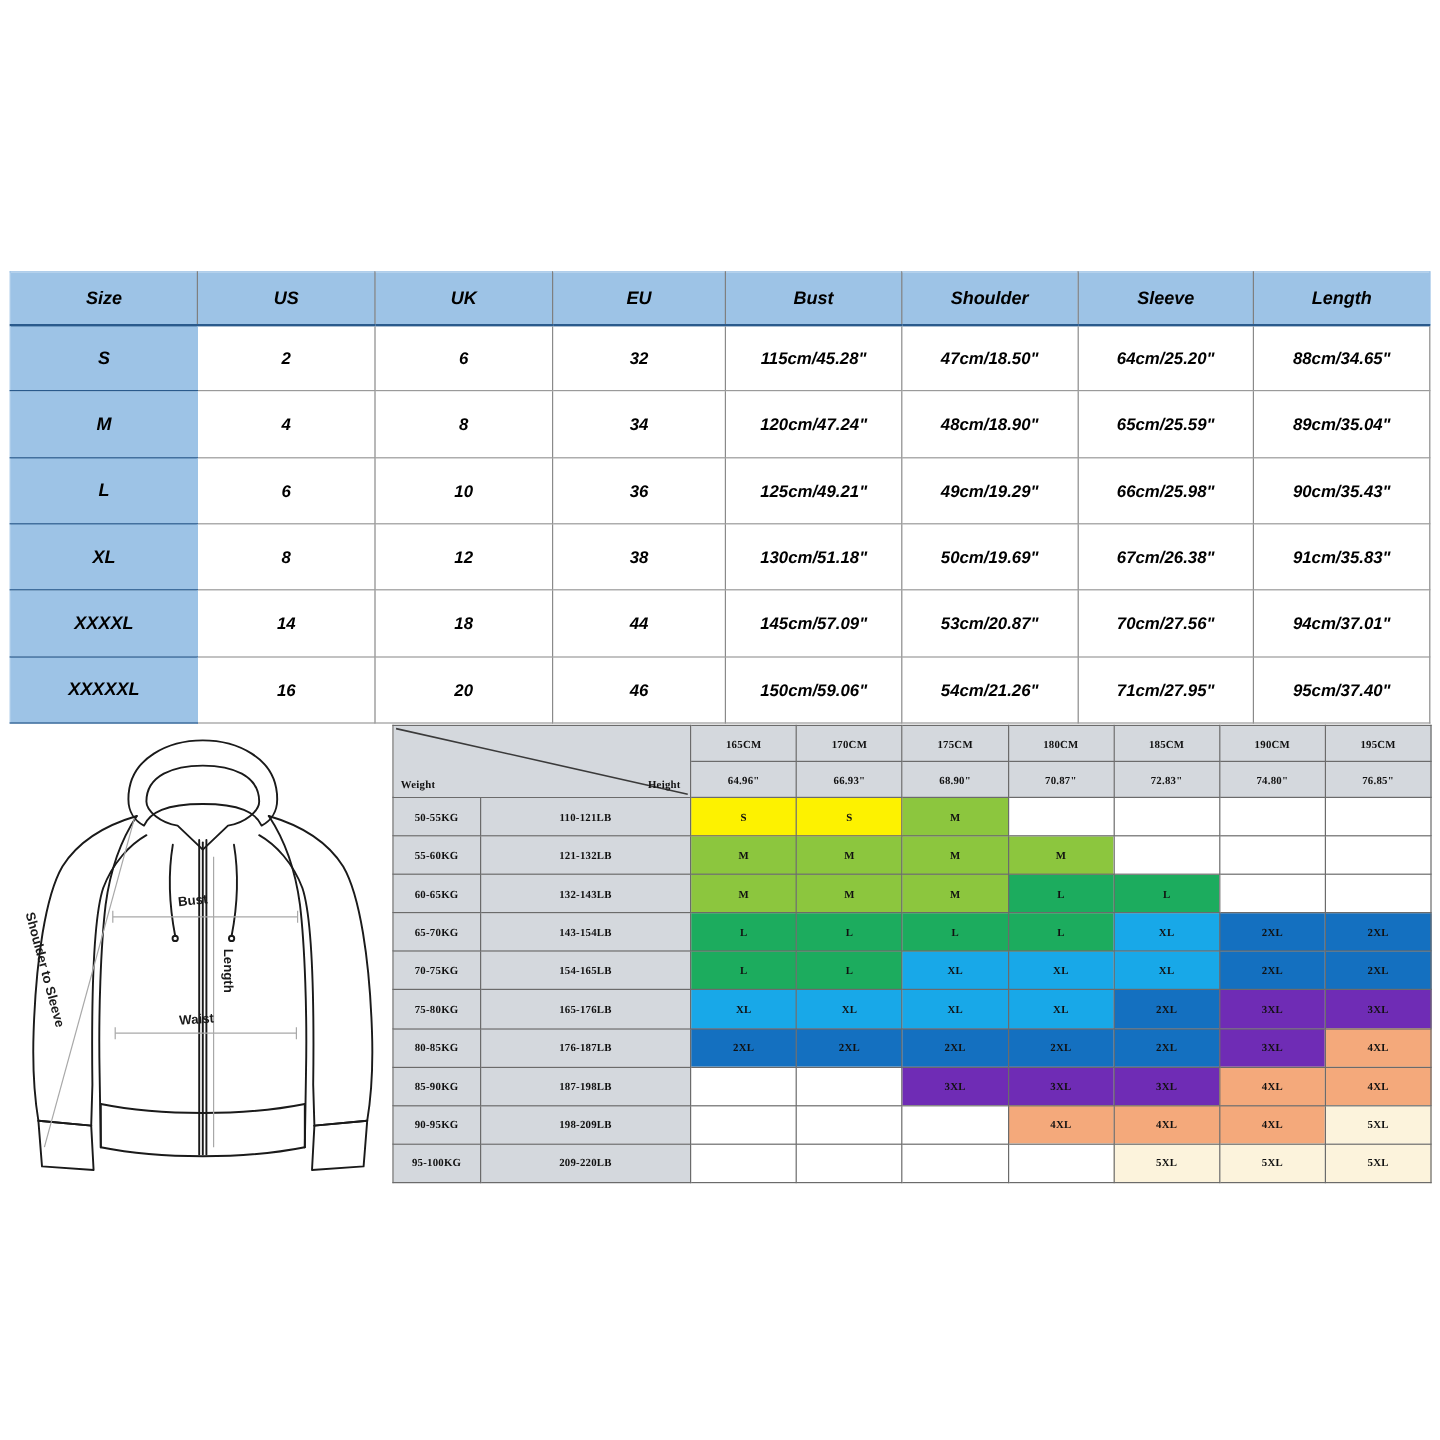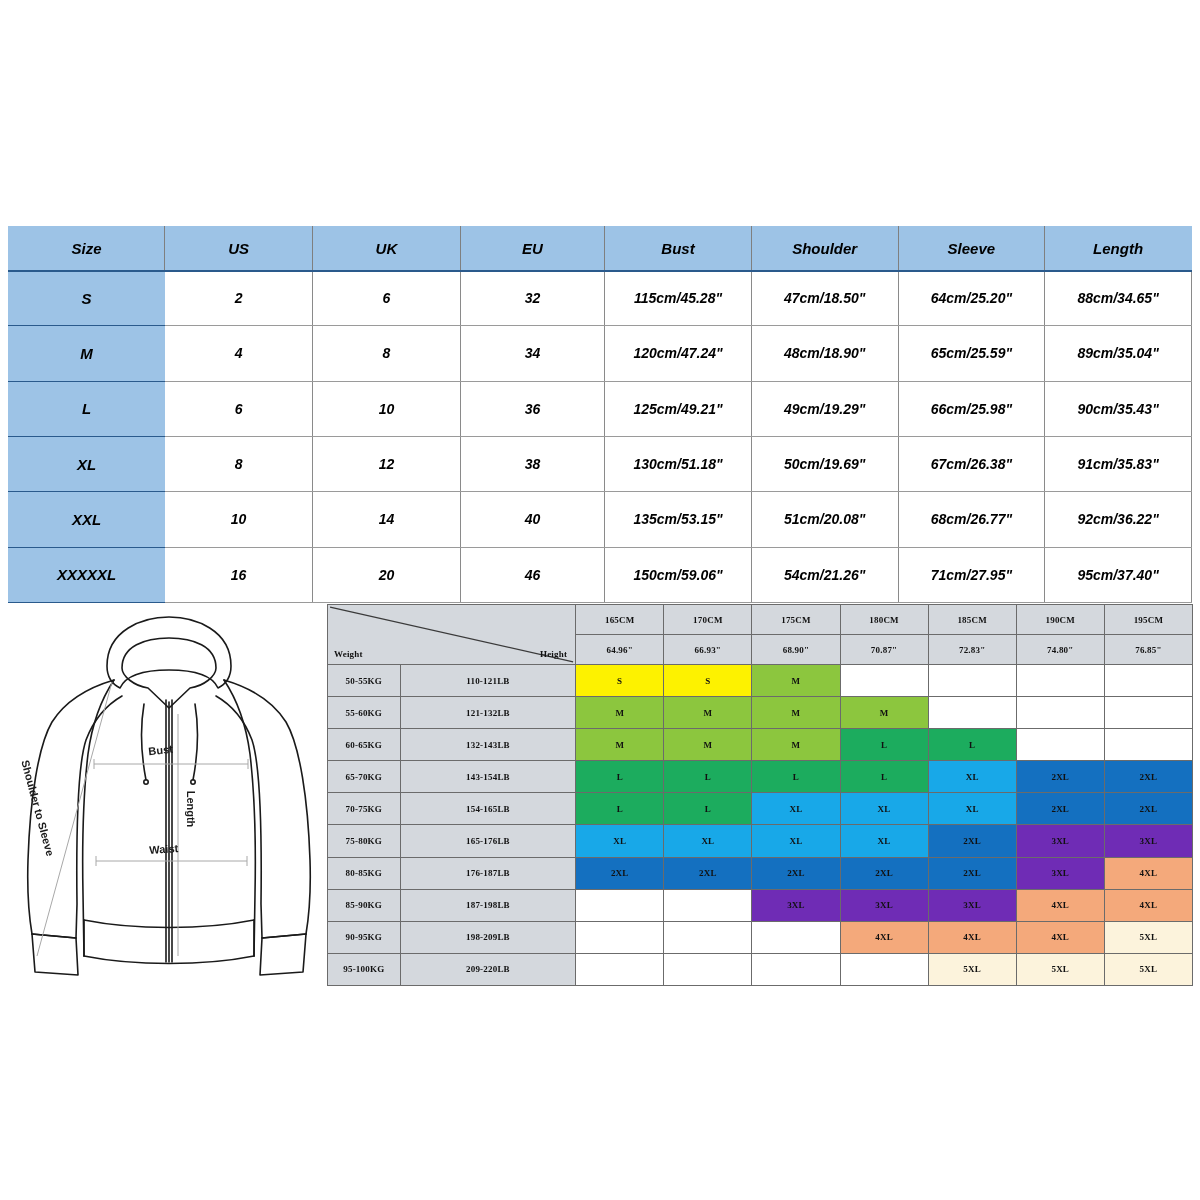--- a/index.html
+++ b/index.html
@@ -194,28 +194,28 @@
             <td class="sizecell">XL</td>
             <td>8</td>
             <td>12</td>
             <td>38</td>
             <td>130cm/51.18"</td>
             <td>50cm/19.69"</td>
             <td>67cm/26.38"</td>
             <td>91cm/35.83"</td>
           </tr>
           <tr>
-            <td class="sizecell">XXL</td>
-            <td>10</td>
+            <td class="sizecell">XXXXL</td>
             <td>14</td>
-            <td>40</td>
-            <td>135cm/53.15"</td>
-            <td>51cm/20.08"</td>
-            <td>68cm/26.77"</td>
-            <td>92cm/36.22"</td>
+            <td>18</td>
+            <td>44</td>
+            <td>145cm/57.09"</td>
+            <td>53cm/20.87"</td>
+            <td>70cm/27.56"</td>
+            <td>94cm/37.01"</td>
           </tr>
           <tr>
             <td class="sizecell">XXXXXL</td>
             <td>16</td>
             <td>20</td>
             <td>46</td>
             <td>150cm/59.06"</td>
             <td>54cm/21.26"</td>
             <td>71cm/27.95"</td>
             <td>95cm/37.40"</td>

